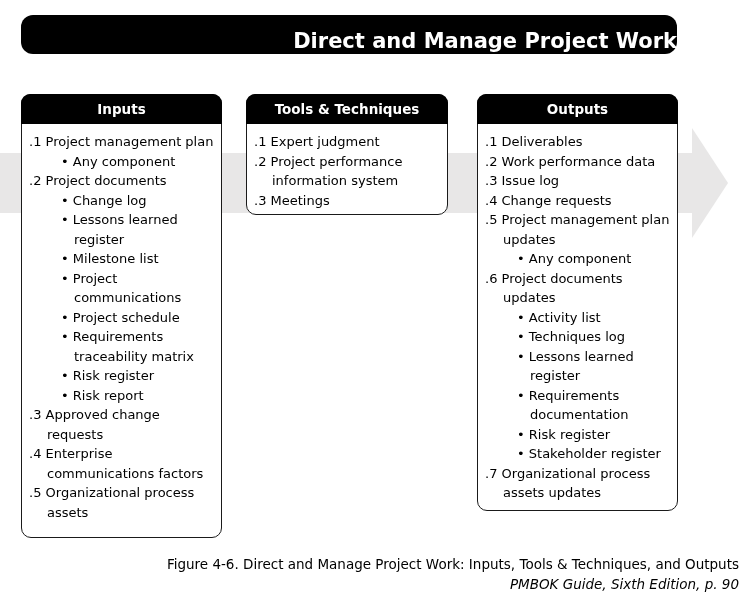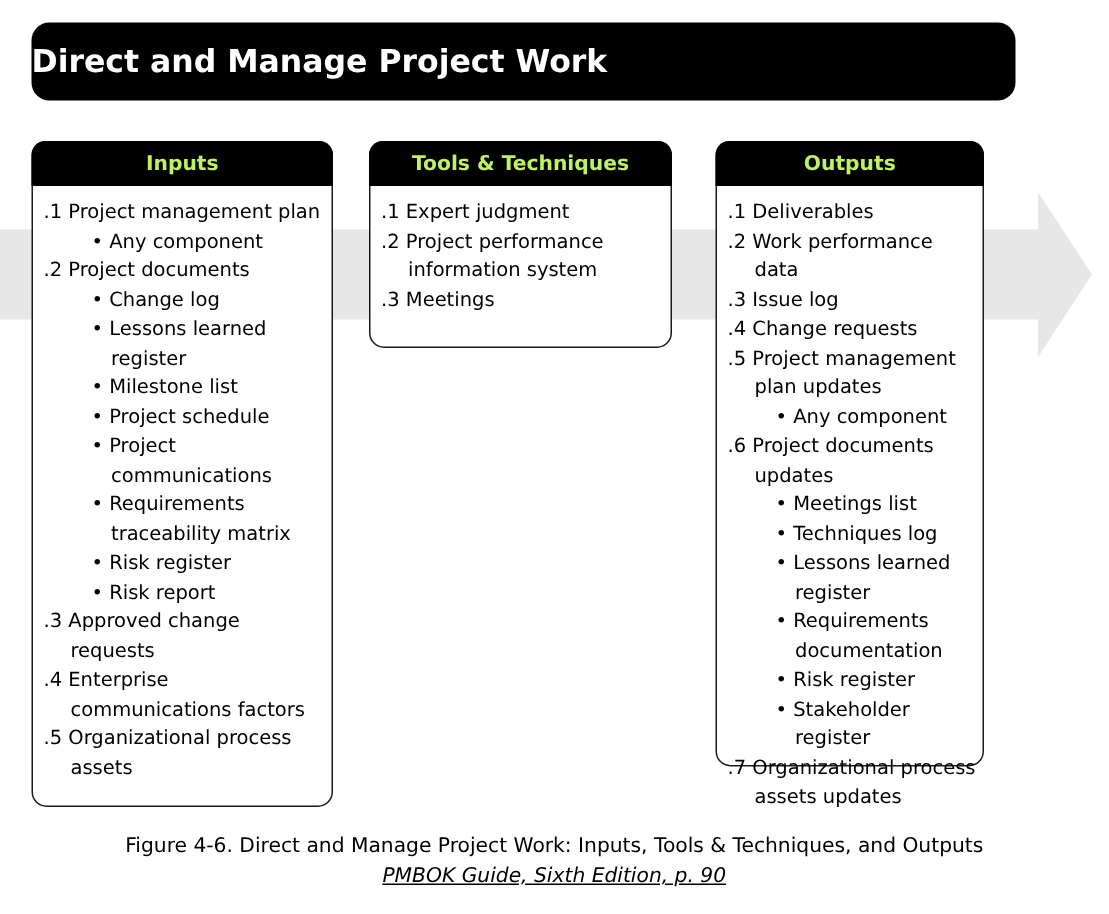--- a/index.html
+++ b/index.html
@@ -26,48 +26,48 @@
     width: 0; height: 0;
     border-top: 55px solid transparent;
     border-bottom: 55px solid transparent;
     border-left: 36px solid #e8e7e7;
   }
 
   
   .title-bar {
     position: absolute;
     left: 21px; top: 15px;
-    width: 656px; height: 52px;
+    width: 656px; height: 39px;
     background: #000000;
     border-radius: 12px;
     color: #ffffff;
     font-weight: bold;
     font-size: 21px;
     line-height: 52px;
-    text-align: left;
+    text-align: right;
   }
 
   
   .proc-box {
     position: absolute;
     background: #ffffff;
     border: 1.5px solid #1a1a1a;
     border-radius: 10px;
     box-sizing: border-box;
   }
   .box-inputs  { left: 21px;  top: 94px; width: 201px; height: 444px; }
-  .box-tools   { left: 246px; top: 94px; width: 202px; height: 138px; }
-  .box-outputs { left: 477px; top: 94px; width: 179px; height: 417px; }
+  .box-tools   { left: 246px; top: 94px; width: 202px; height: 121px; }
+  .box-outputs { left: 477px; top: 94px; width: 201px; height: 417px; }
 
   .proc-header {
     height: 30px;
     margin: -1px -1px 0 -1px;
     background: #000000;
     border-radius: 9px 9px 0 0;
-    color: #bef264;
+    color: #ffffff;
     font-weight: bold;
     font-size: 13.5px;
     line-height: 30px;
     text-align: center;
   }
   .proc-body {
     padding: 8px 3px 0 7px;
     font-size: 13px;
     line-height: 19.5px;
   }
@@ -77,47 +77,47 @@
   }
   .bullet-item {
     padding-left: 45px;
     text-indent: -13px;
   }
 
   
   .caption {
     position: absolute;
     left: 0; right: 0; top: 554px;
-    text-align: center;
+    text-align: right;
     font-size: 13.5px;
     line-height: 20px;
   }
-  .caption .source-line { font-style: italic; text-decoration: underline; }
+  .caption .source-line { font-style: italic; }
 </style>
 </head>
 <body>
 
 <div class="canvas">
 
   <div class="arrow-shaft"></div>
   <div class="arrow-head"></div>
 
   <div class="title-bar">Direct and Manage Project Work</div>
 
   <div class="proc-box box-inputs">
     <div class="proc-header">Inputs</div>
     <div class="proc-body">
         <div class="num-item">.1 Project management plan</div>
         <div class="bullet-item">• Any component</div>
         <div class="num-item">.2 Project documents</div>
         <div class="bullet-item">• Change log</div>
         <div class="bullet-item">• Lessons learned register</div>
         <div class="bullet-item">• Milestone list</div>
+        <div class="bullet-item">• Project communications</div>
         <div class="bullet-item">• Project schedule</div>
-        <div class="bullet-item">• Project communications</div>
         <div class="bullet-item">• Requirements traceability matrix</div>
         <div class="bullet-item">• Risk register</div>
         <div class="bullet-item">• Risk report</div>
         <div class="num-item">.3 Approved change requests</div>
         <div class="num-item">.4 Enterprise communications factors</div>
         <div class="num-item">.5 Organizational process assets</div>
       </div>
   </div>
 
   <div class="proc-box box-tools">
@@ -132,21 +132,21 @@
   <div class="proc-box box-outputs">
     <div class="proc-header">Outputs</div>
     <div class="proc-body">
         <div class="num-item">.1 Deliverables</div>
         <div class="num-item">.2 Work performance data</div>
         <div class="num-item">.3 Issue log</div>
         <div class="num-item">.4 Change requests</div>
         <div class="num-item">.5 Project management plan updates</div>
         <div class="bullet-item">• Any component</div>
         <div class="num-item">.6 Project documents updates</div>
-        <div class="bullet-item">• Meetings list</div>
+        <div class="bullet-item">• Activity list</div>
         <div class="bullet-item">• Techniques log</div>
         <div class="bullet-item">• Lessons learned register</div>
         <div class="bullet-item">• Requirements documentation</div>
         <div class="bullet-item">• Risk register</div>
         <div class="bullet-item">• Stakeholder register</div>
         <div class="num-item">.7 Organizational process assets updates</div>
       </div>
   </div>
 
   <div class="caption">

